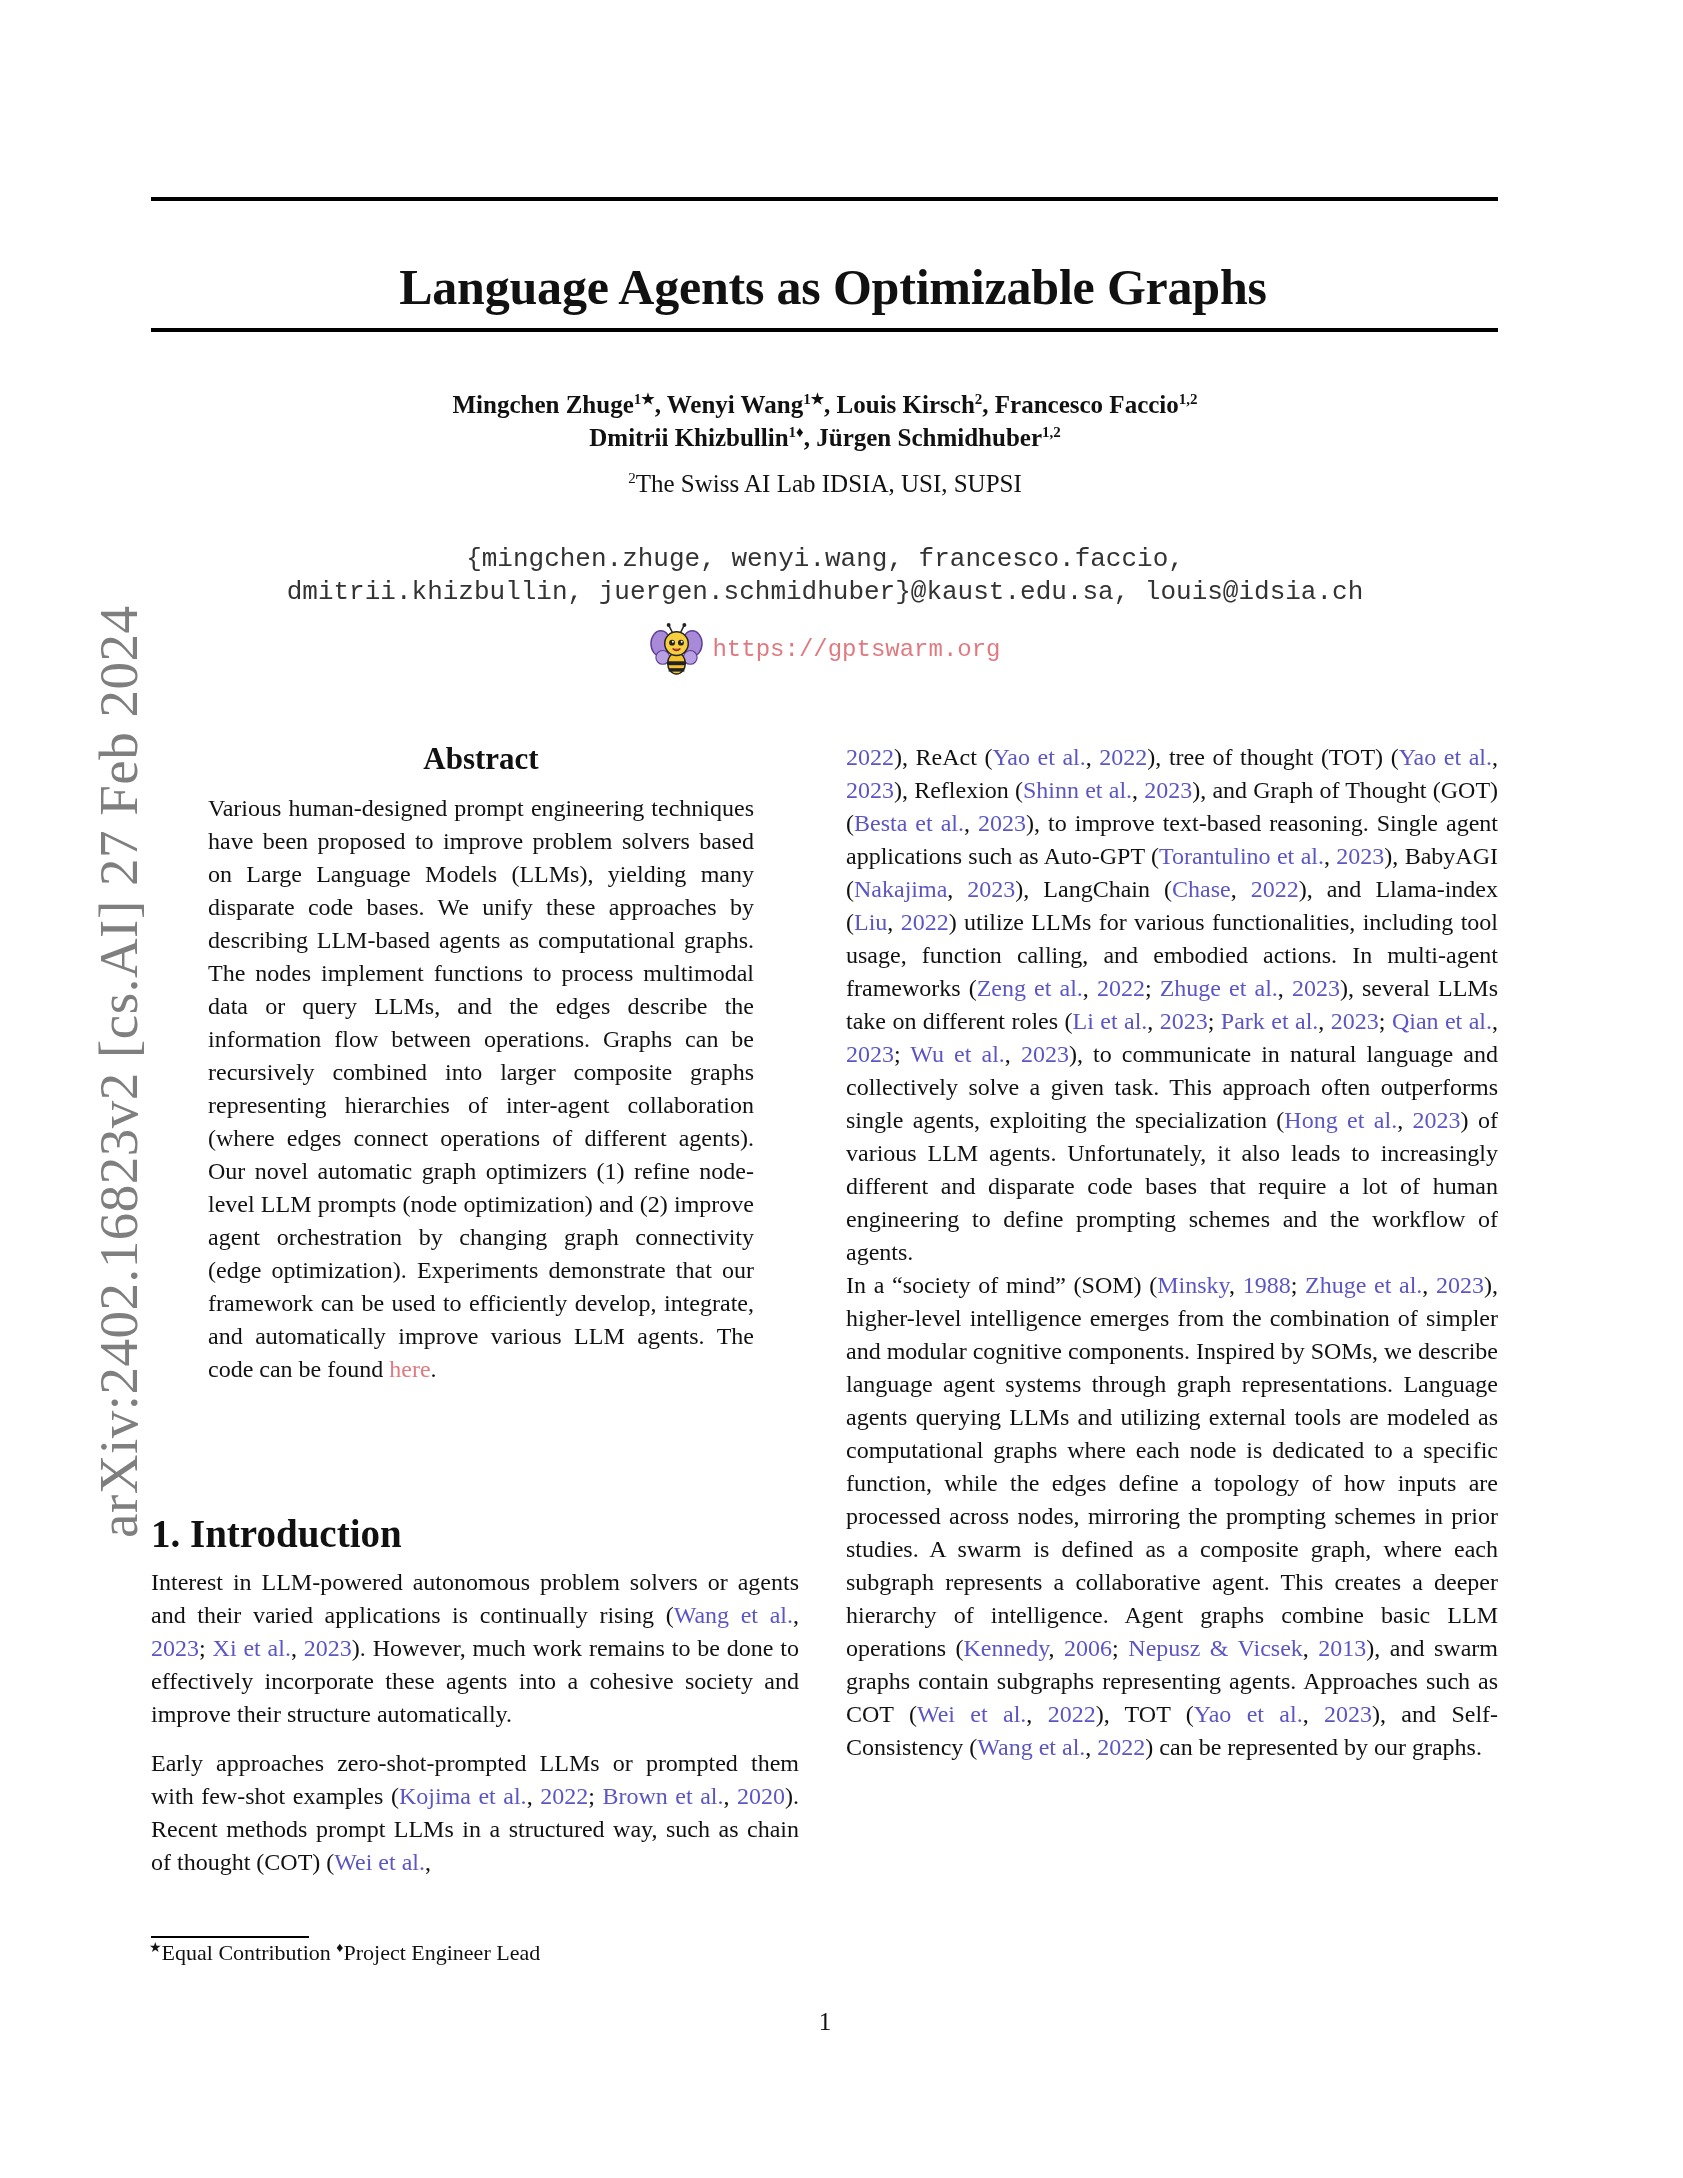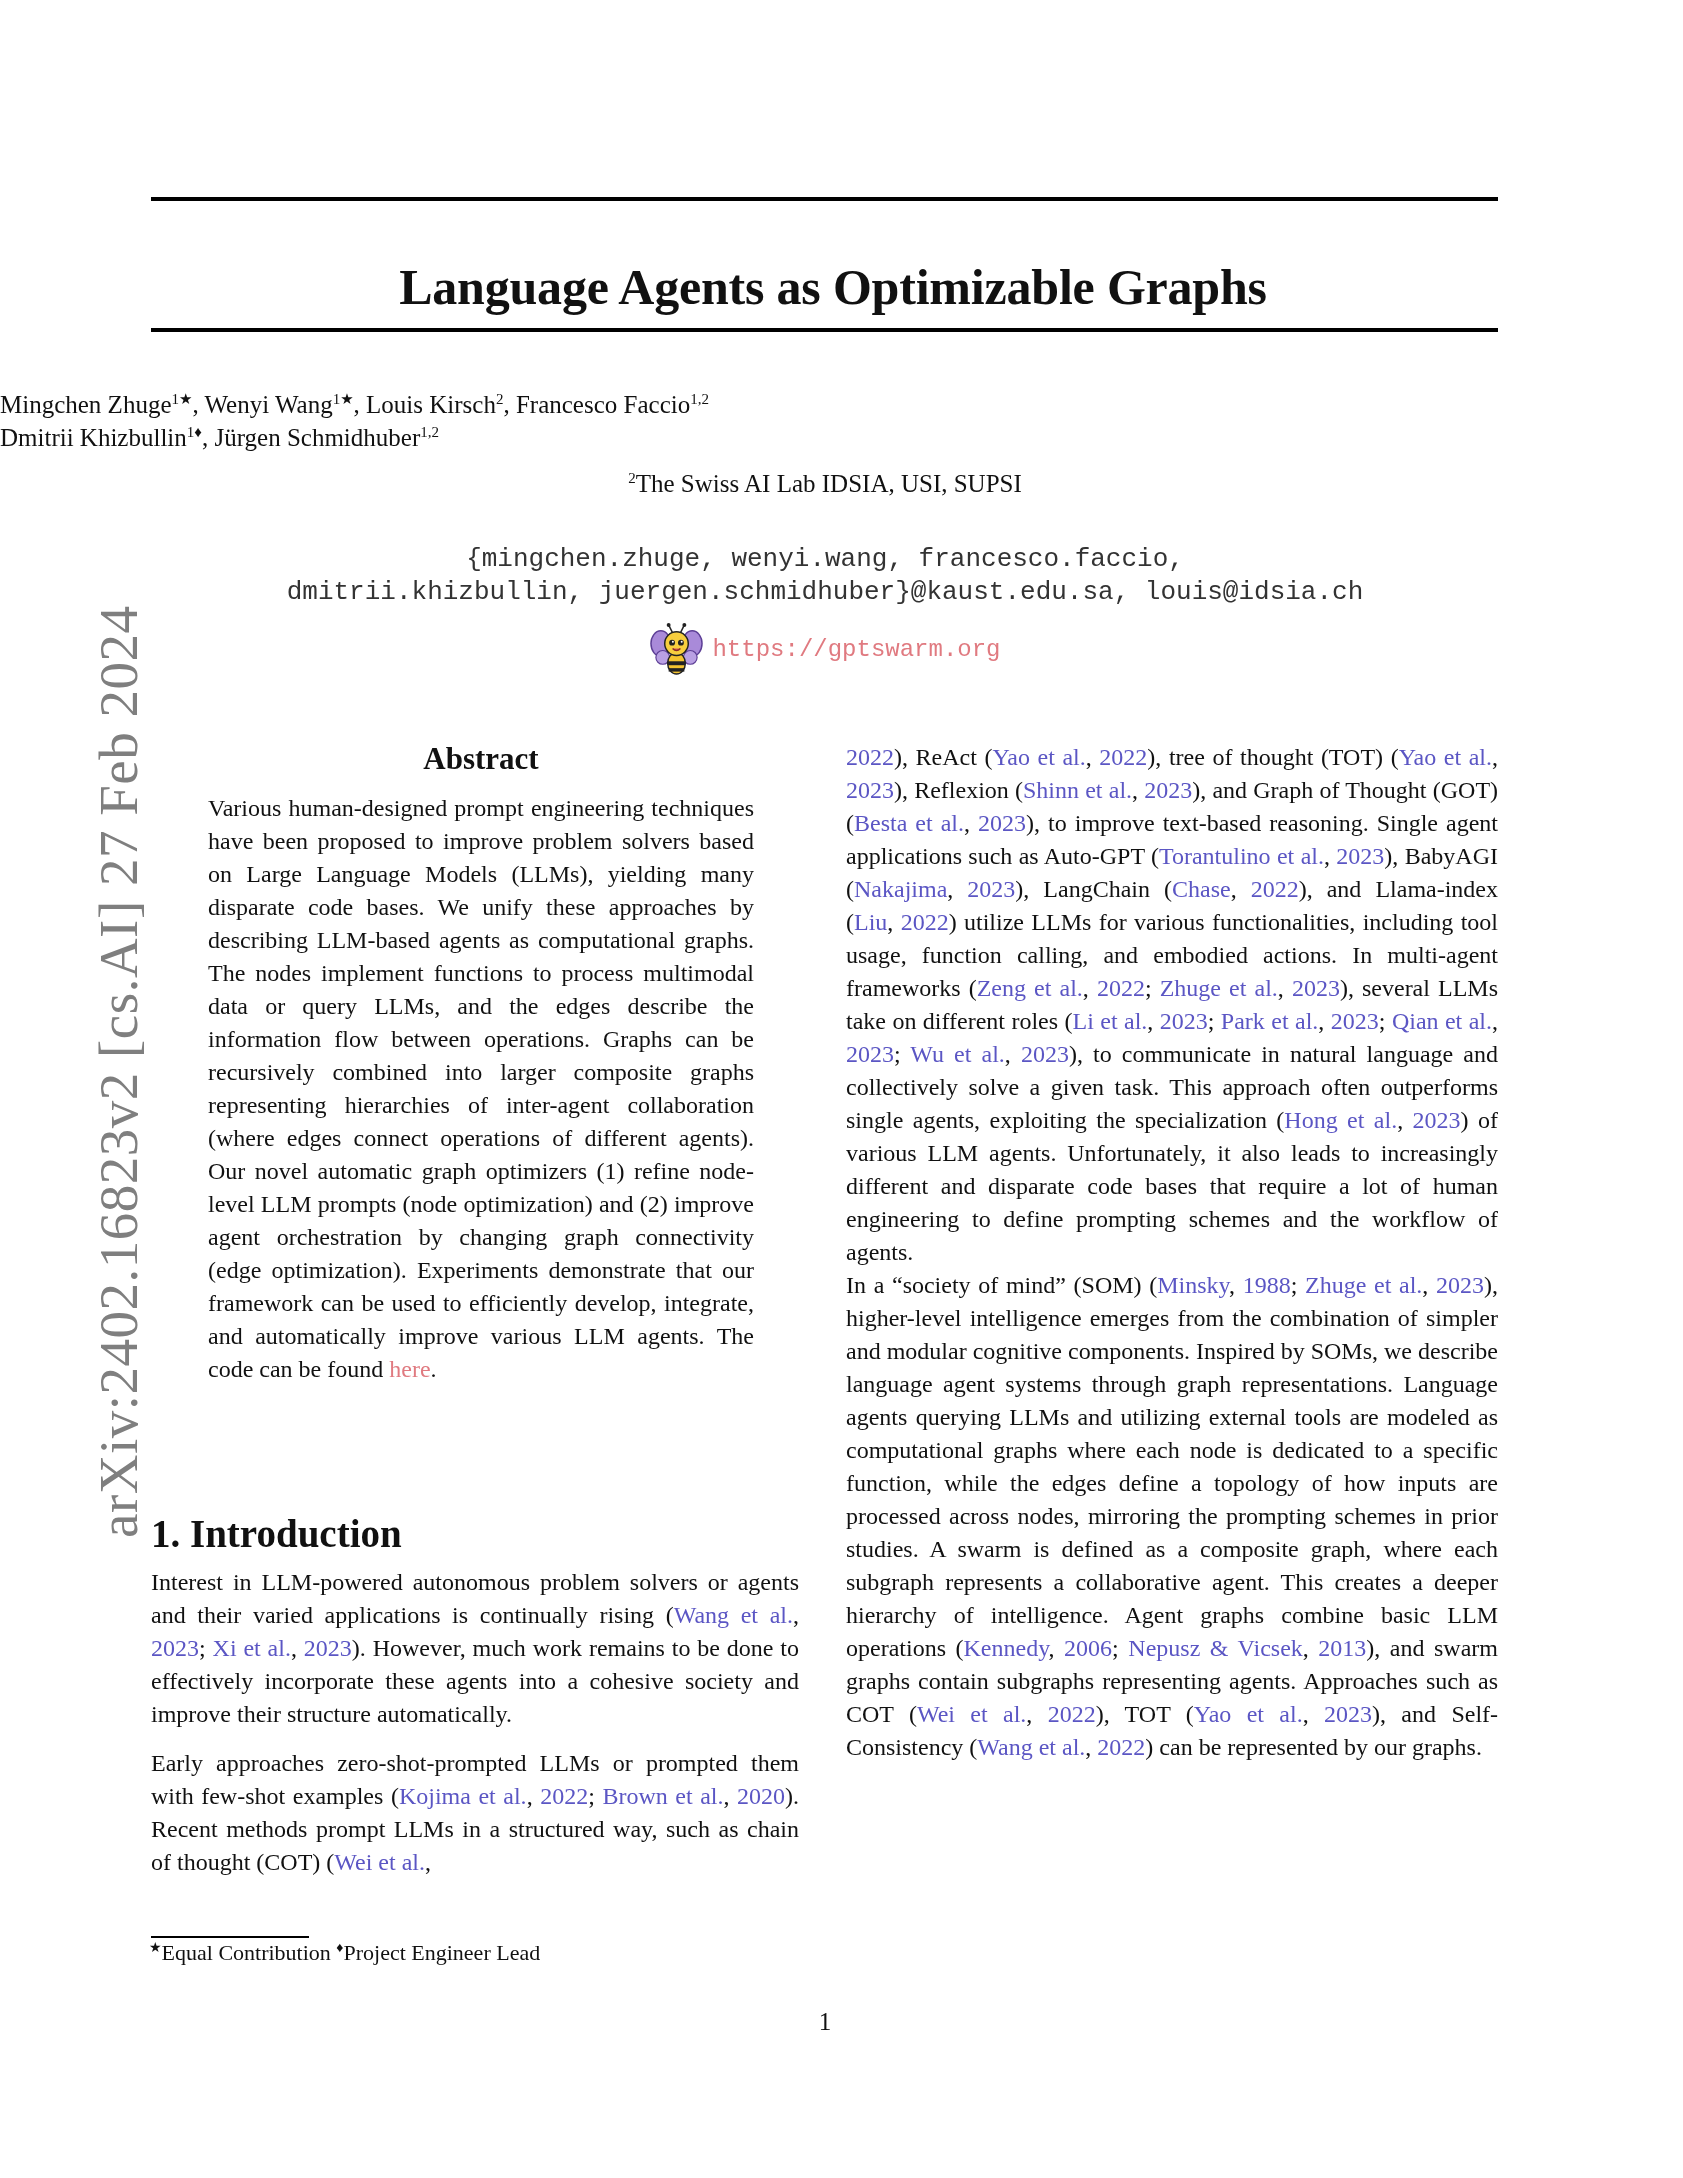--- a/index.html
+++ b/index.html
@@ -3,22 +3,22 @@
 <meta charset="utf-8">
 <style>
   html, body { margin: 0; padding: 0; background: #ffffff; }
   body { width: 1683px; height: 2178px; position: relative; overflow: hidden;
          font-family: "Liberation Serif", "DejaVu Serif", serif; color: #111; }
   .rule { position: absolute; left: 151px; width: 1347px; height: 4px; background: #000; }
   #rule-top { top: 197px; }
   #rule-bottom { top: 328px; }
   .title { position: absolute; top: 238px; left: 8px; width: 1650px; text-align: center;
            font-size: 50px; font-weight: bold; letter-spacing: -0.2px; margin-top: 20px; }
-  .authors { position: absolute; top: 388px; left: 0; width: 1650px; text-align: left;
-             font-size: 25px; font-weight: normal; line-height: 33px; }
+  .authors { position: absolute; top: 388px; left: 0; width: 1650px; text-align: center;
+             font-size: 25px; font-weight: bold; line-height: 33px; }
   .authors sup { font-size: 15px; vertical-align: 9px; line-height: 0; }
   .affils { position: absolute; top: 467px; left: 0; width: 1650px; text-align: center;
             font-size: 25px; line-height: 34px; }
   .affils sup { font-size: 15px; vertical-align: 9px; line-height: 0; }
   .emails { position: absolute; top: 543px; left: 0; width: 1650px; text-align: center;
             font-family: "Liberation Mono", "DejaVu Sans Mono", monospace; font-size: 26px;
             line-height: 33px; color: #333; }
   .url-row { position: absolute; top: 622px; left: 0; width: 1650px; text-align: center; }
   .url-row .bee { display: inline-block; vertical-align: middle; width: 55px; height: 55px; margin-right: 4px; }
   .url-row .url { vertical-align: middle; font-family: "Liberation Mono", "DejaVu Sans Mono", monospace;

